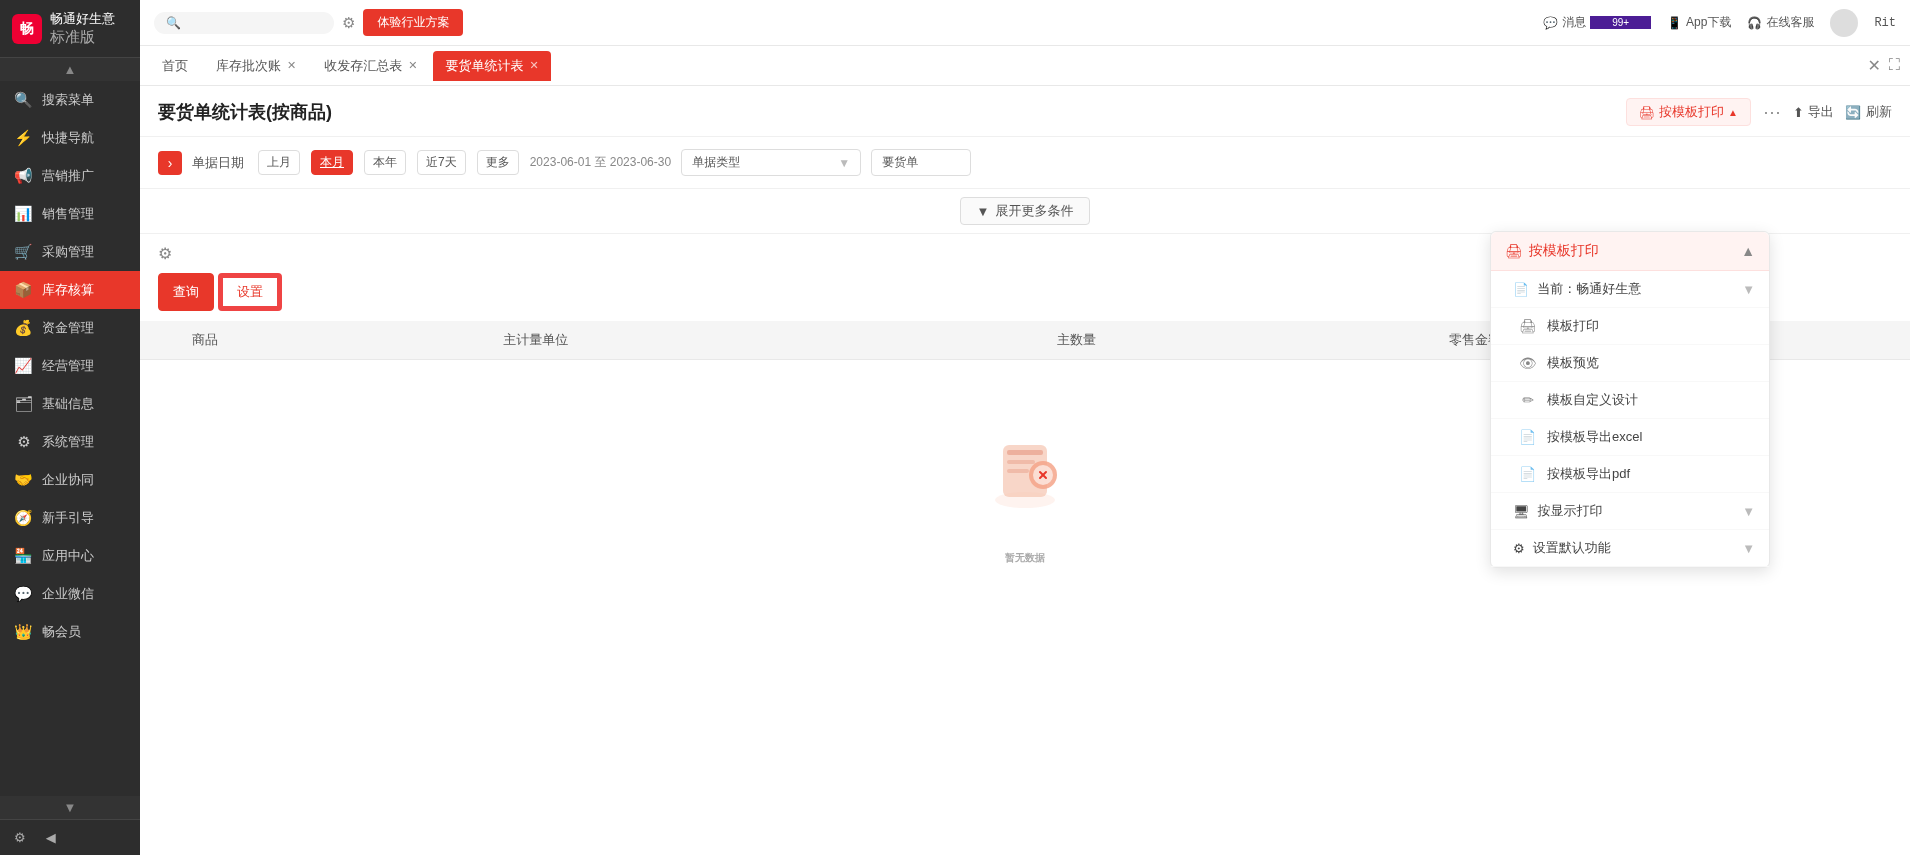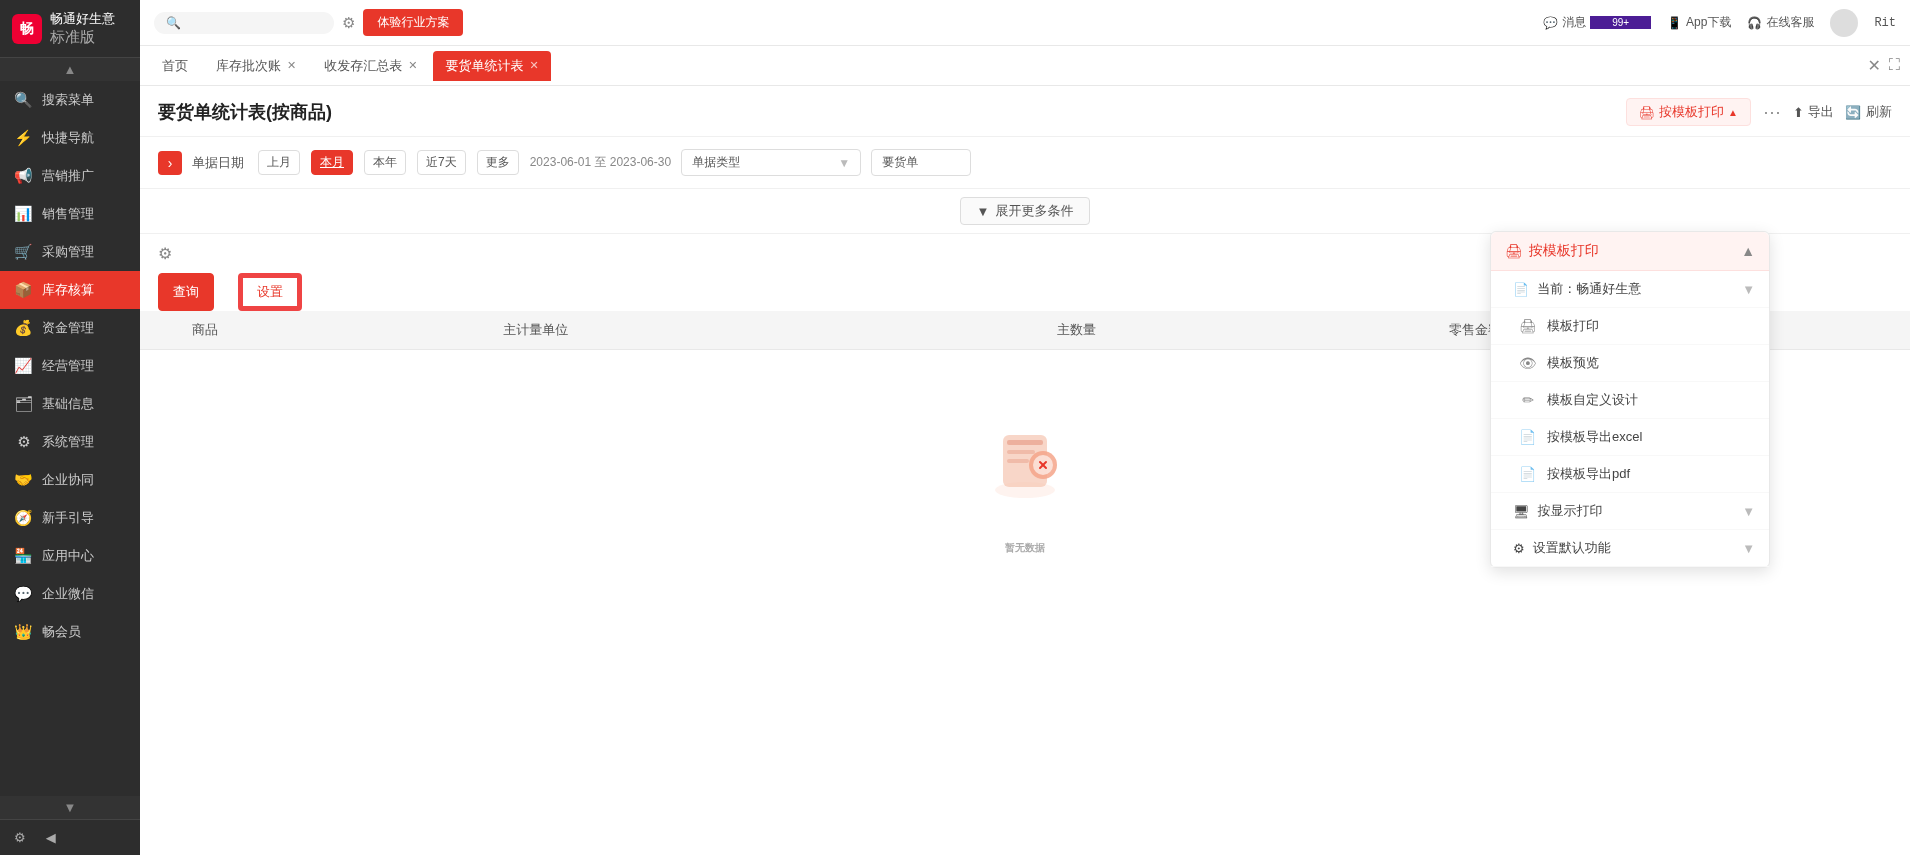--- a/index.html
+++ b/index.html
@@ -574,21 +574,21 @@
         <div class="expand-more-btn">
           <span>▼</span>
           <span>展开更多条件</span>
         </div>
       </div>
 
       <div class="table-area">
         <div class="table-toolbar">
           <span class="table-gear">⚙</span>
         </div>
-        <div style="display:flex;gap:24px;padding:0 18px;margin-bottom:0;">
+        <div style="display:flex;gap:4px;padding:0 18px;margin-bottom:10px;">
           <button class="action-btn primary">查询</button>
           <button class="action-btn settings-btn">设置</button>
         </div>
         <table>
           <thead>
             <tr>
               <th style="width:40px;"></th>
               <th>商品</th>
               <th>主计量单位</th>
               <th>主数量</th>

